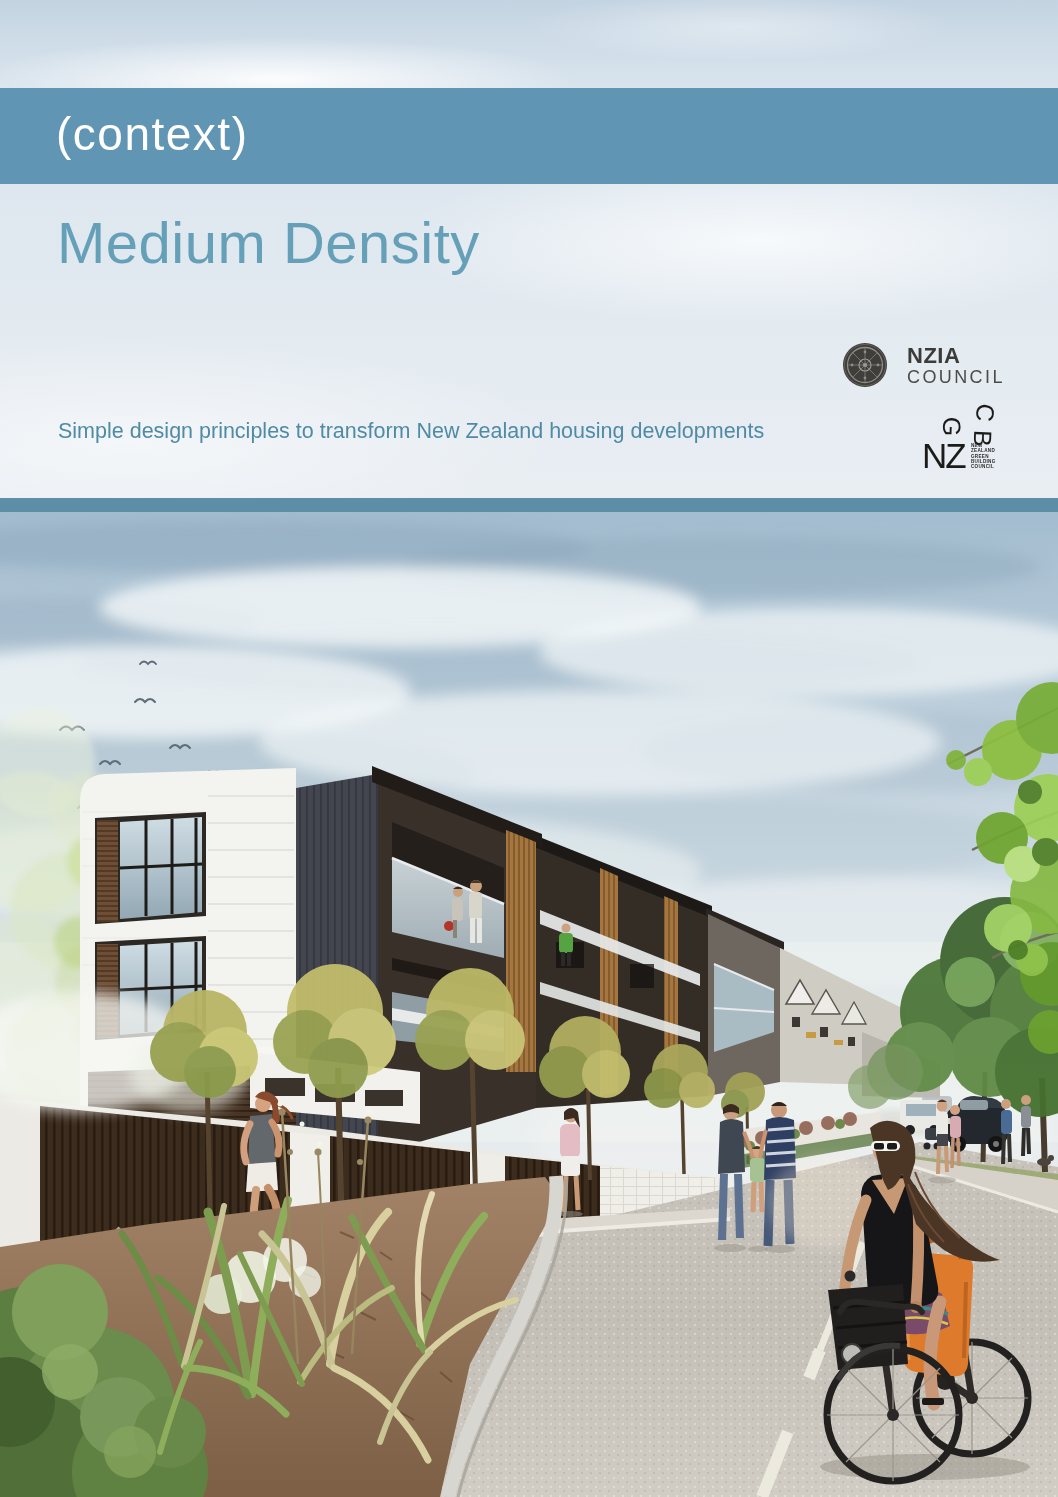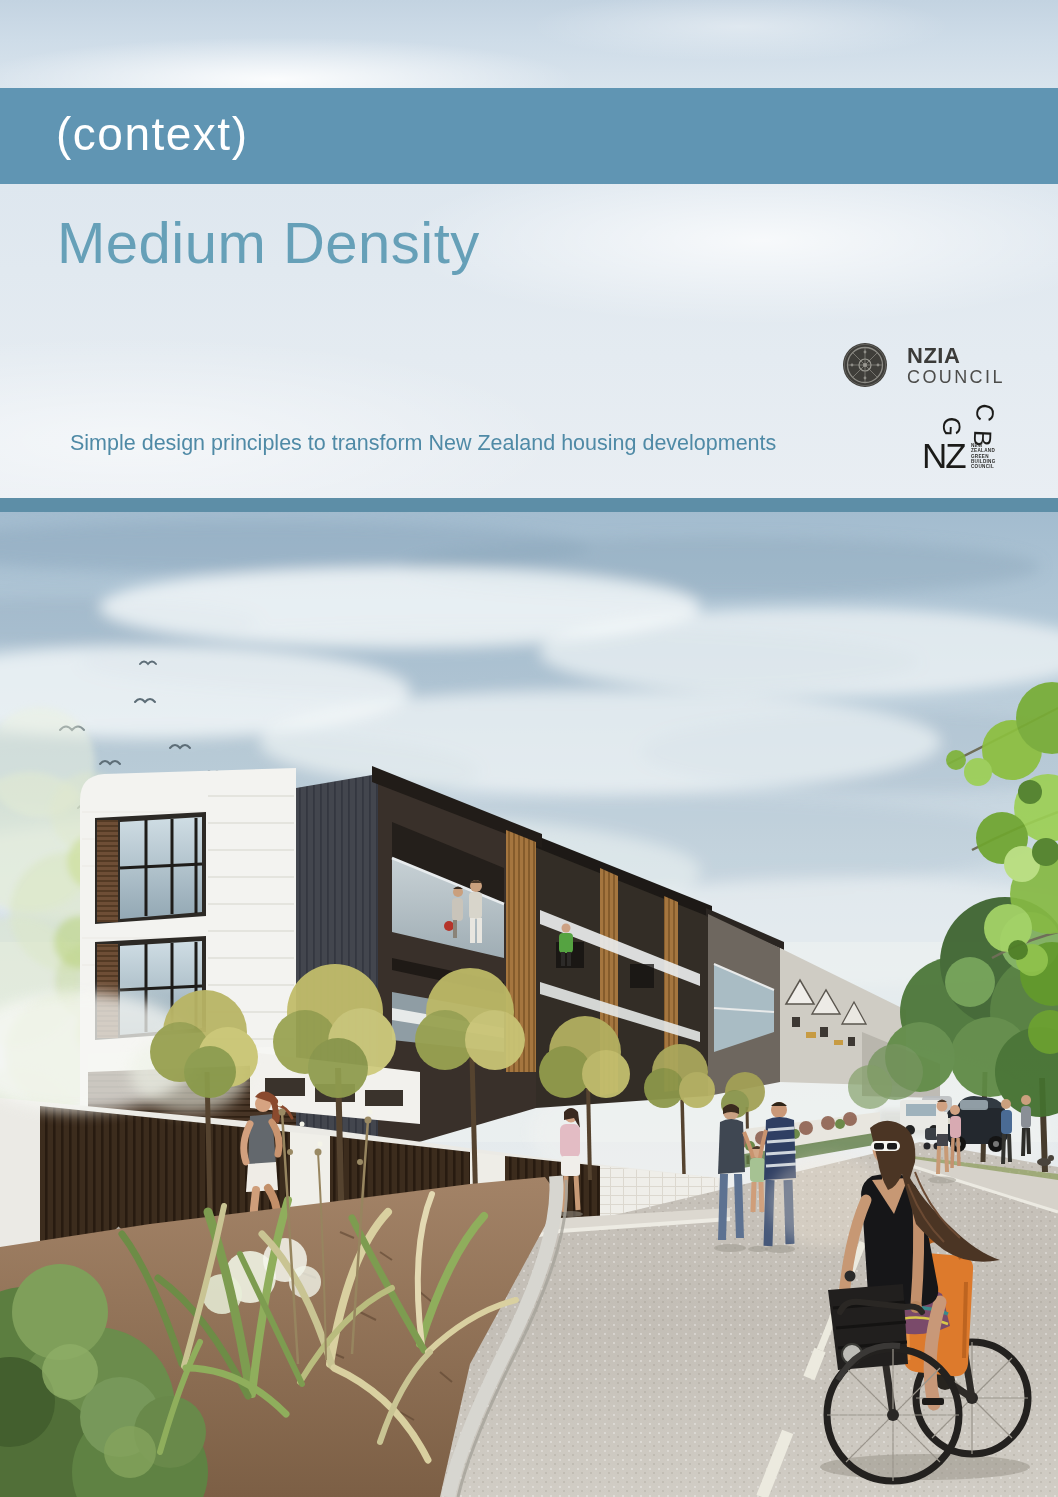--- a/index.html
+++ b/index.html
@@ -27,21 +27,21 @@
     background:
       radial-gradient(ellipse 520px 120px at 72% 18%, rgba(255,255,255,.75), rgba(255,255,255,0) 70%),
       radial-gradient(ellipse 620px 150px at 12% 82%, rgba(255,255,255,.55), rgba(255,255,255,0) 70%),
       linear-gradient(180deg,#dee7ef 0%, #e4ebf1 55%, #e9eef3 100%);
   }
   .page-title {
     position:absolute; left:57px; top:28px; margin:0;
     font-size:58px; line-height:61px; font-weight:400; letter-spacing:.5px; color:#66a0b8;
   }
   .subtitle {
-    position:absolute; left:58px; top:232px; margin:12px;
+    position:absolute; left:58px; top:232px; margin:0;
     font-size:21.5px; line-height:30px; font-weight:400; color:#4f8aa6;
   }
   
   .nzia { position:absolute; left:842px; top:158px; display:flex; align-items:center; gap:19px; }
   .nzia-text { display:flex; flex-direction:column; }
   .nzia-l1 { font-size:22px; font-weight:700; color:#3b3b39; letter-spacing:.5px; line-height:23px; }
   .nzia-l2 { font-size:18px; font-weight:400; color:#4c4c4a; letter-spacing:2.4px; line-height:20px; }
   
   .nzgbc { position:absolute; left:922px; top:216px; width:86px; height:76px; color:#1b1b19; }
   .nzgbc span { position:absolute; font-weight:400; }

